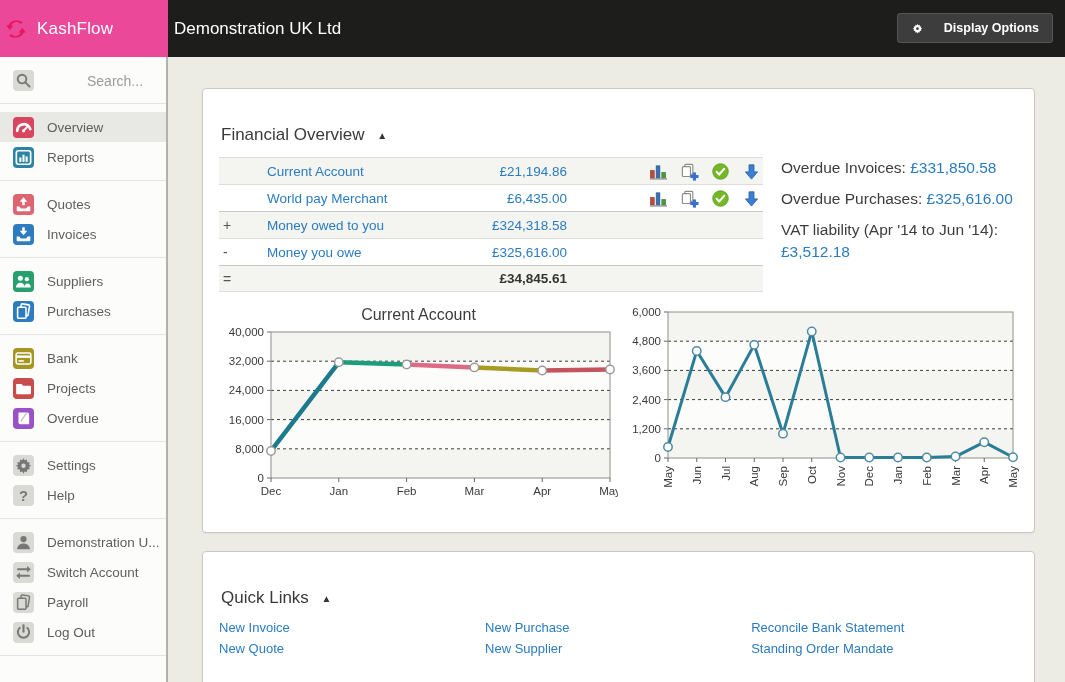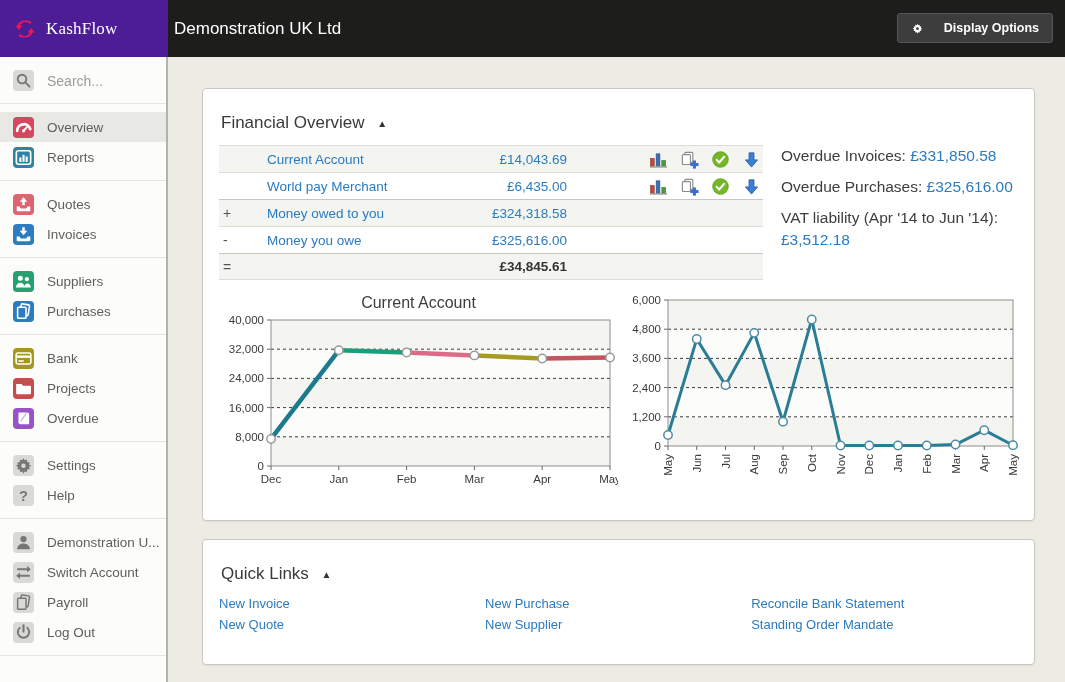--- a/index.html
+++ b/index.html
@@ -1,48 +1,48 @@
 <!DOCTYPE html>
 <html><head>
 <meta charset="utf-8">
 <style>
   * { margin:0; padding:0; box-sizing:border-box; }
   html,body { width:1065px; height:682px; overflow:hidden;
     font-family:"Liberation Sans","DejaVu Sans",sans-serif; background:#ecebe4; }
 
   
   .topbar { position:relative; height:57px; background:#1d1d1c; display:flex; align-items:center; }
-  .brand { width:168px; height:57px; background:#4c1d95; display:flex; align-items:center; padding-left:13px; flex:0 0 auto;font-family:Liberation Serif, serif; }
+  .brand { width:168px; height:57px; background:#ec4899; display:flex; align-items:center; padding-left:4px; flex:0 0 auto; }
   .brand-logo { width:24px; height:24px; display:inline-flex; margin-right:9px; }
   .brand-name { color:#fff; font-size:17px; letter-spacing:.2px; }
   .company-title { color:#fff; font-size:17px; margin-left:6px; font-weight:400; }
   .display-btn { position:absolute; right:12px; top:13px; background:#3d3d3d; border:1px solid #565656;
     border-radius:3px; color:#fff; font-size:12.5px; font-weight:bold; padding:7px 13px;
     display:flex; align-items:center; gap:20px; cursor:pointer; font-family:inherit; }
   .display-btn .gear-glyph { width:13px; height:13px; display:inline-flex; }
 
   
   .sidebar { position:absolute; top:57px; left:0; bottom:0; width:168px; background:#fcfcfa;
     border-right:2px solid #b3b3ae; }
-  .search-row { display:flex; align-items:center; padding:13px 0 12px 13px; border-bottom:1px solid #e3e3df; }
+  .search-row { display:flex; align-items:center; padding:13px 0 12px 13px; border-bottom:1px solid #e3e3df;gap:40px; }
   .tile { width:21px; height:21px; border-radius:4px; display:inline-flex; align-items:center;
     justify-content:center; flex:0 0 auto; }
   .search-row input { border:none; outline:none; background:transparent; font-size:14px; color:#555;
     margin-left:13px; width:105px; font-family:inherit; }
   .search-row input::placeholder { color:#9b9b98; }
   .side-group { padding:8px 0; border-bottom:1px solid #e3e3df; }
   .side-item { display:flex; align-items:center; height:30px; padding-left:13px; cursor:pointer; }
   .side-item.active { background:#e8e8e4; }
   .side-item .lbl { font-size:13.5px; color:#5e5e5c; margin-left:13px; white-space:nowrap; }
 
   
   .main { position:absolute; left:170px; top:57px; right:0; bottom:0; background:#ecebe4; overflow:hidden; }
   .panel { background:#fff; border:1px solid #c9c8c2; border-radius:4px; margin:31px 30px 0 32px;
     padding:16px 16px 18px 16px; box-shadow:0 1px 2px rgba(0,0,0,.06); }
-  .panel-head { font-size:17px; color:#3a3a3a; margin:8px 0 12px 2px; }
+  .panel-head { font-size:17px; color:#3a3a3a; margin:20px 0 12px 2px; }
   .panel-head .tri { font-size:10px; color:#333; margin-left:8px; vertical-align:1px; }
 
   .fin-body { display:flex; }
   .fin-left { width:544px; flex:0 0 auto; }
   .fin-right { flex:1; padding-left:18px; }
 
   .fin-row { display:grid; grid-template-columns:24px 24px 180px 120px 1fr 130px; align-items:center;
     height:27px; border-top:1px solid #ddddd9; font-size:13.5px; }
   .fin-row:last-child { border-bottom:1px solid #ddddd9; }
   .fin-row.stripe { background:#f4f4f0; }
@@ -272,21 +272,21 @@
     <div class="fin-body">
       <div class="fin-left" id="fin-table">
           <div class="fin-row stripe">
             <span class="fin-sign"></span>
             <span class="fin-acct-icon">
               <span style="width:17px;height:17px;display:inline-flex">
                 <svg viewBox="0 0 32 32" width="100%" height="100%" xmlns="http://www.w3.org/2000/svg"></svg>
               </span>
             </span>
             <span><a class="lnk" href="#">Current Account</a></span>
-            <span class="fin-amt"><a class="lnk" href="#">£14,043.69</a></span>
+            <span class="fin-amt"><a class="lnk" href="#">£21,194.86</a></span>
             <span></span>
             <span class="fin-actions">
               <span class="act-ic">
                 <svg viewBox="0 0 20 20" width="100%" height="100%" xmlns="http://www.w3.org/2000/svg">
                   <rect x="1.5" y="9" width="4" height="8" fill="#c04a3a" stroke="#8d3328" stroke-width=".6"></rect>
                   <rect x="7.5" y="4" width="4" height="13" fill="#3a6fb5" stroke="#28538c" stroke-width=".6"></rect>
                   <rect x="13.5" y="11" width="4" height="6" fill="#4a9a3a" stroke="#357428" stroke-width=".6"></rect>
                   <rect x="1" y="17" width="18" height="1.6" fill="#9a9a9a"></rect>
                 </svg>
               </span>

